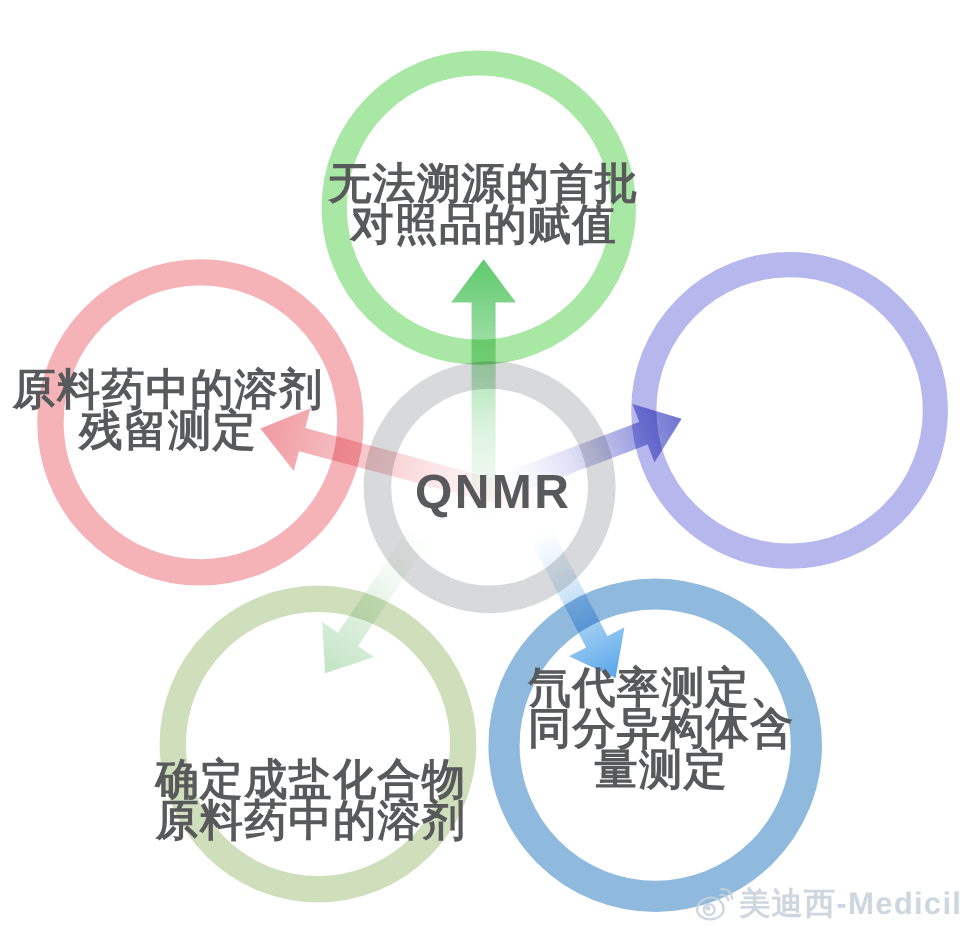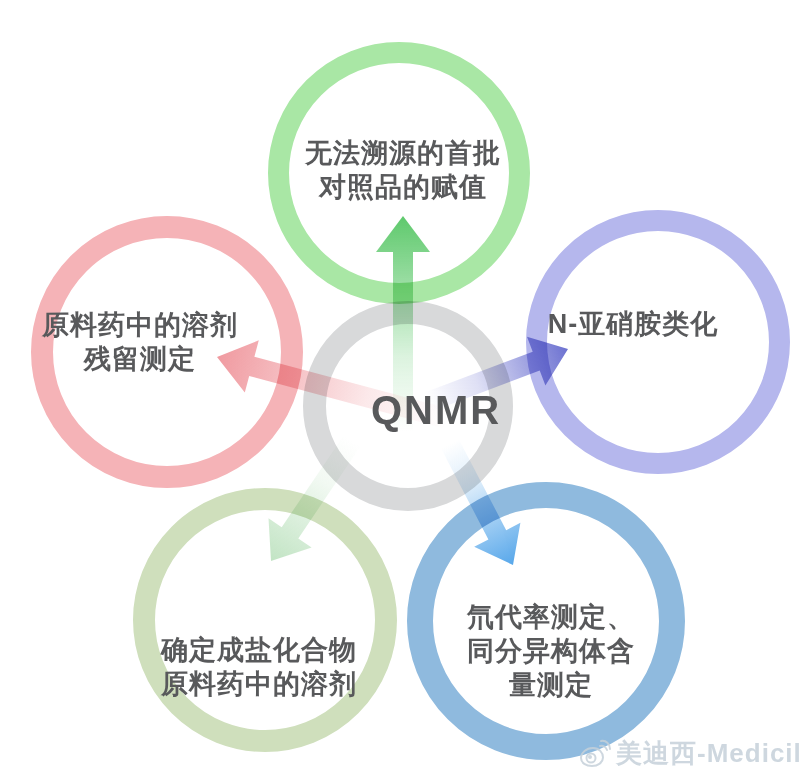--- a/index.html
+++ b/index.html
@@ -28,35 +28,34 @@
     position:absolute;left:0;top:0;
     mix-blend-mode:multiply;
     pointer-events:none;
   }
 
   .label{
     position:absolute;
     transform:translate(-50%,-50%);
     text-align:center;
     font-weight:bold;
-    font-size:27px;
+    font-size:36px;
     line-height:34px;
     letter-spacing:1px;
     white-space:nowrap;
   }
   #l-top   {left:403px;top:170px;}
   #l-right {left:633px;top:324px;}
   #l-left  {left:140px;top:342px;}
   #l-bl    {left:259px;top:623px;margin-top:44px;}
-  #l-br    {left:551px;top:651px;}
+  #l-br    {left:551px;top:607px;}
   #l-center{
     left:411px;top:410px;
     font-size:40px;
     letter-spacing:2px;
-    margin-left:25px;
   }
 
   .watermark{
     position:absolute;
     left:579px;top:736px;
     display:flex;
     align-items:center;
     gap:5px;
     font-size:26px;
     font-weight:bold;
@@ -112,21 +111,20 @@
       <polygon points="450.6,409.3 254.4,356.7 258.8,340.3 217.0,357.0 244.8,392.4 249.2,376.0 445.4,428.7" fill="url(#grad-left)"></polygon>
       <polygon points="343.7,435.4 281.7,527.2 268.5,518.3 271.0,561.0 311.6,547.4 298.3,538.4 360.3,446.6" fill="url(#grad-down-left)"></polygon>
       <polygon points="441.1,448.6 488.4,539.5 474.2,546.8 513.0,565.0 520.4,522.8 506.2,530.2 458.9,439.4" fill="url(#grad-down-right)"></polygon>
     </svg>
 
   <div class="label" id="l-top">
     <div>无法溯源的首批</div>
     <div>对照品的赋值</div>
   </div>
   <div class="label" id="l-right">
-    <div>N-亚硝胺类化</div>
   </div>
   <div class="label" id="l-left">
     <div>原料药中的溶剂</div>
     <div>残留测定</div>
   </div>
   <div class="label" id="l-bl">
     <div>确定成盐化合物</div>
     <div>原料药中的溶剂</div>
   </div>
   <div class="label" id="l-br">

